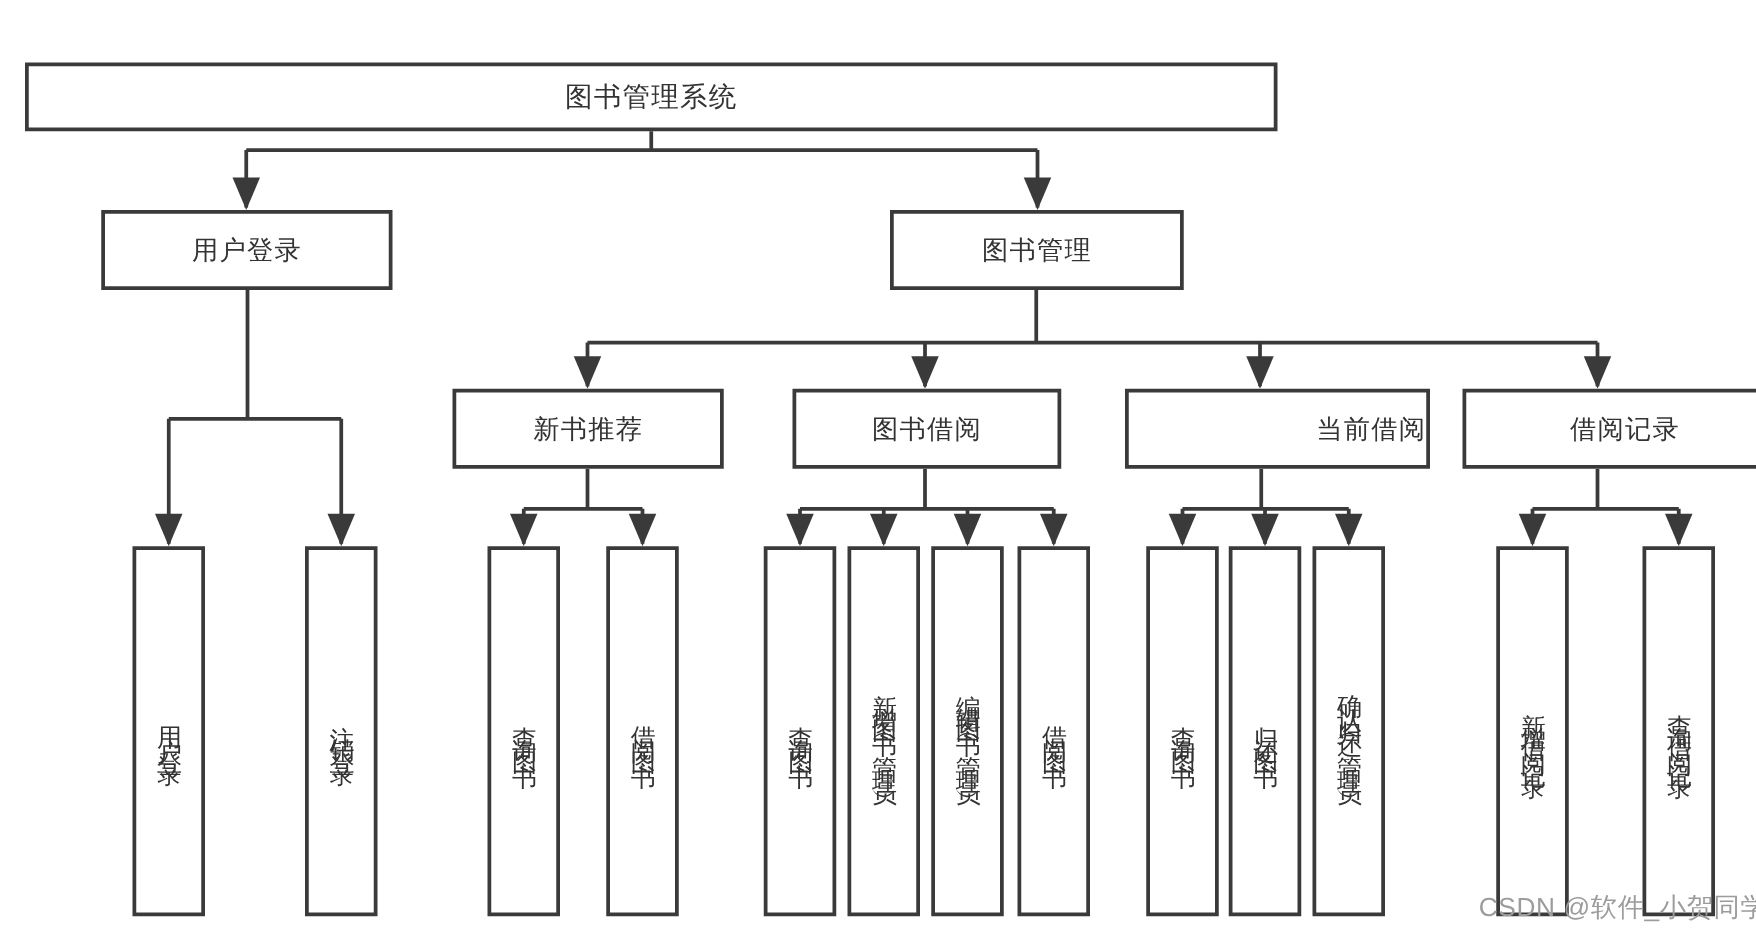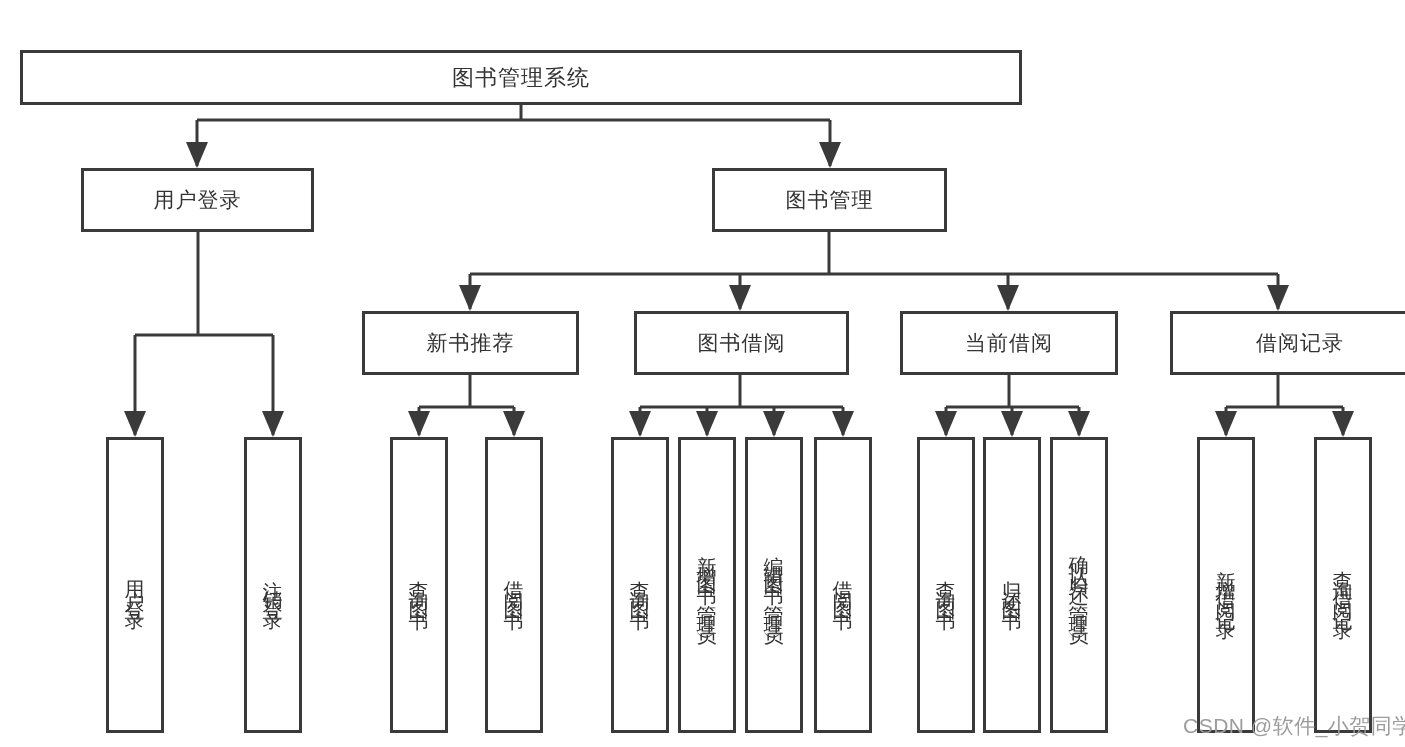--- a/index.html
+++ b/index.html
@@ -158,21 +158,21 @@
   <div class="node" style="left:712px; top:168px; width:235px; height:64px;">
     <span>图书管理</span>
   </div>
 
   <div class="node" style="left:362px; top:311px; width:217px; height:64px;">
     <span>新书推荐</span>
   </div>
   <div class="node" style="left:596px; top:311px; width:215px; height:64px;margin-left:38px;">
     <span>图书借阅</span>
   </div>
-  <div class="node" style="left:900px; top:311px; width:218px; height:64px;">
+  <div class="node" style="left:900px; top:311px; width:244px; height:64px;justify-content:flex-end;">
     <span>当前借阅</span>
   </div>
   <div class="node" style="left:1170px; top:311px; width:260px; height:64px;">
     <span>借阅记录</span>
   </div>
 
   <div class="leaf" style="left:106px;">
     <span>用户登录</span>
   </div>
   <div class="leaf" style="left:244px;">

